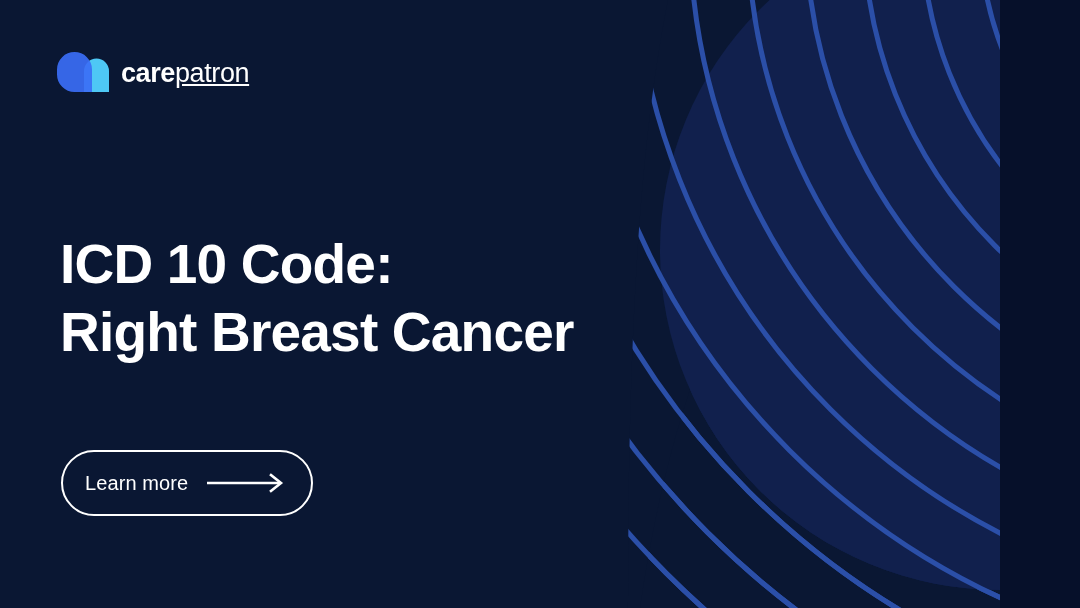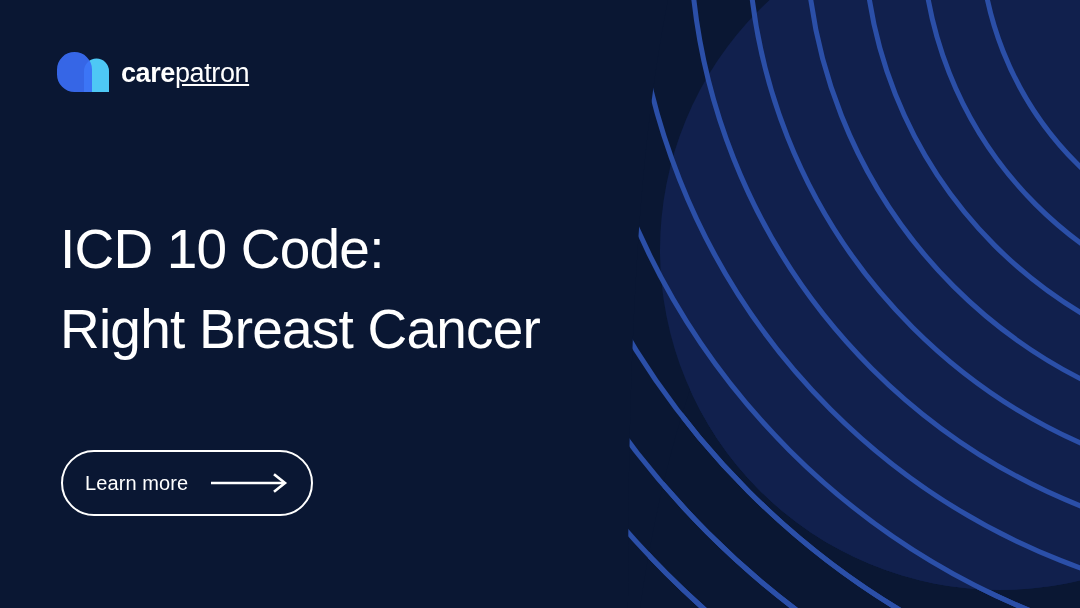--- a/index.html
+++ b/index.html
@@ -2,21 +2,21 @@
 <html><head>
 <meta charset="utf-8">
 <style>
   html, body {
     margin: 0;
     padding: 0;
     background: #06102a;
   }
   #banner {
     position: relative;
-    width: 1080px;
+    width: 1000px;
     height: 608px;
     overflow: hidden;
     background: #0a1733;
     font-family: "Liberation Sans", sans-serif;
     -webkit-font-smoothing: antialiased;
   }
 
   
   #bg-art {
     position: absolute;
@@ -50,44 +50,44 @@
     display: flex;
     align-items: baseline;
   }
   .logo-word .care { font-weight: 700; }
   .logo-word .patron { font-weight: 400; text-decoration: underline; }
 
   
   .headline {
     position: absolute;
     left: 60px;
-    top: 217px;
+    top: 232px;
     color: #ffffff;
     font-size: 55px;
-    font-weight: 400;
+    font-weight: 700;
     letter-spacing: -0.8px;
     line-height: 1.17;
     margin: 0;
   }
   .headline .line { display: block; white-space: nowrap; }
-  .headline .line + .line { margin-top: 16px; }
+  .headline .line + .line { margin-top: 4px; }
 
   
   .cta {
     position: absolute;
     left: 61px;
     top: 450px;
     width: 252px;
     height: 66px;
     border: 2px solid #ffffff;
     border-radius: 33px;
     background: transparent;
     display: flex;
     align-items: center;
-    justify-content: space-between;
+    justify-content: flex-start;
     gap: 19px;
     cursor: pointer;
     box-sizing: border-box;
     padding: 0 22px;
   }
   .cta-label {
     color: #ffffff;
     font-size: 20px;
     font-weight: 400;
     letter-spacing: 0.1px;

